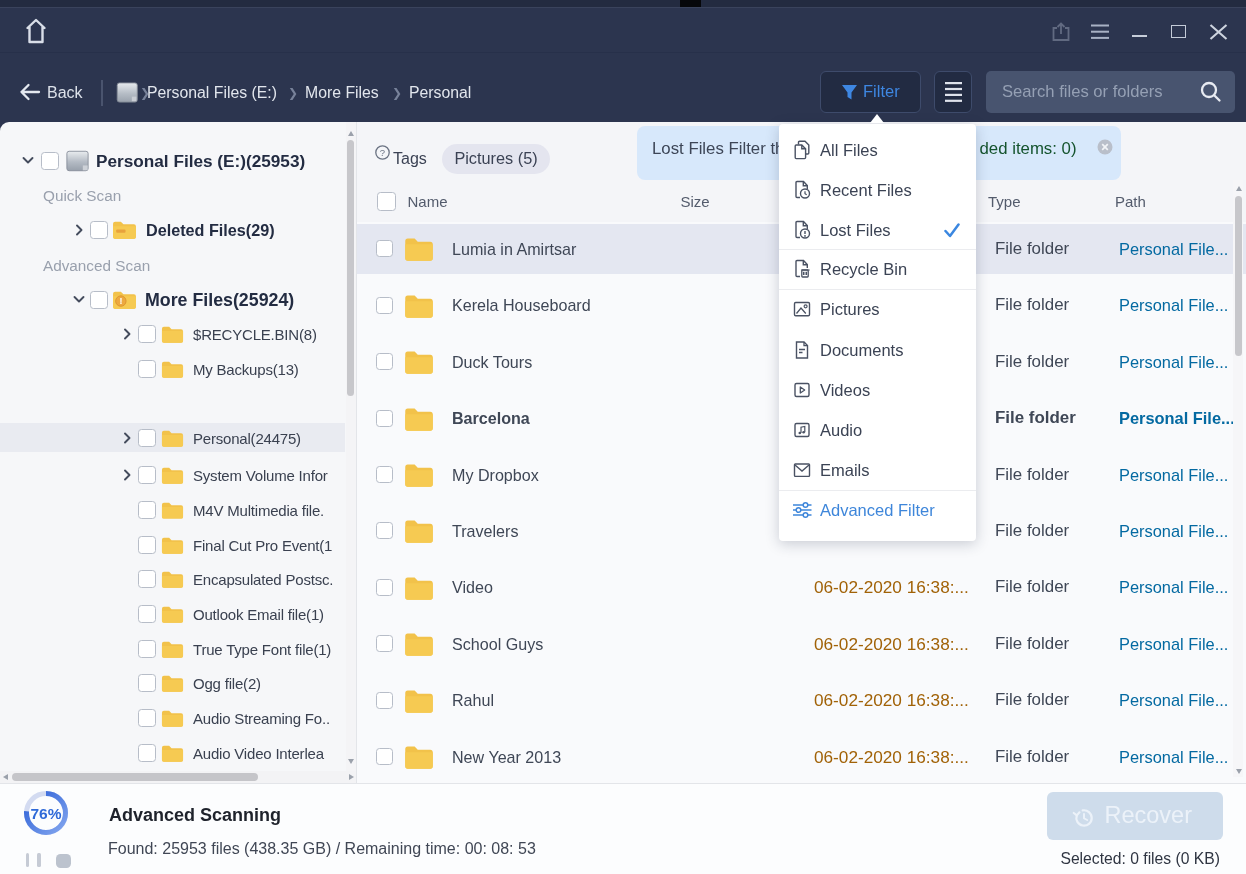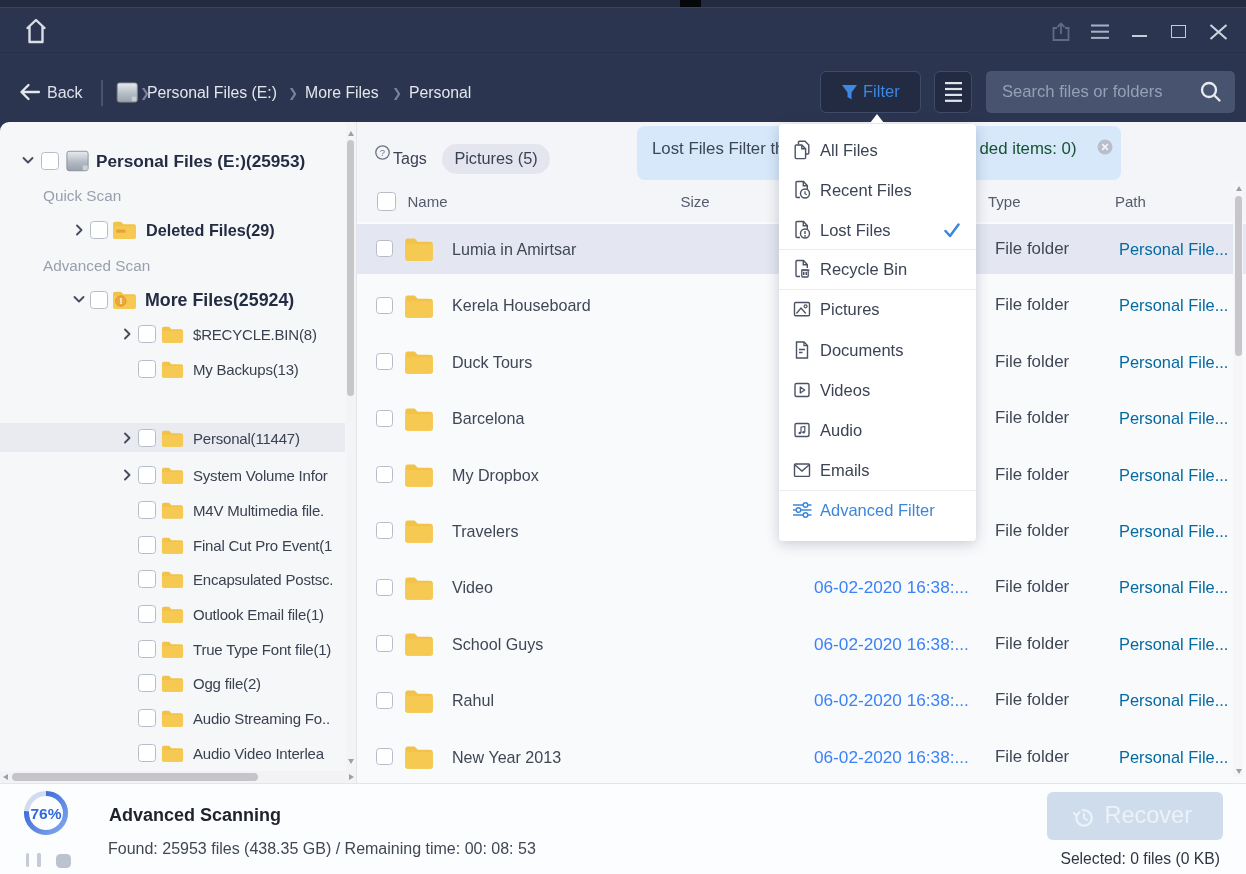--- a/index.html
+++ b/index.html
@@ -24,21 +24,21 @@
   .tlabel { position:absolute; white-space:nowrap; font-size:15px; letter-spacing:-0.2px; color:#3a4150; top:50%; transform:translateY(-50%); }
   .tbold { font-weight:bold; color:#232c42; letter-spacing:0; }
   .tgray { color:#99a0ad; font-size:15.3px; letter-spacing:0; }
   .cb { position:absolute; background:#fff; border:1.6px solid #b7bdc8; border-radius:3.5px; }
   
   #main { position:absolute; left:357px; top:122px; width:889px; height:661px; background:#f9fafc; }
   #band { position:absolute; left:0; top:0; width:889px; height:100px; background:#f4f5f8; }
   .hdr { position:absolute; top:40px; height:20px; font-size:15px; color:#535b6c; line-height:20px; }
   .frow { position:absolute; left:0; width:889px; height:49.5px; }
   .fname { position:absolute; left:95px; top:50%; transform:translateY(-50%); font-size:16.1px; color:#3f4756; white-space:nowrap; }
-  .fdate { position:absolute; left:457px; top:50%; transform:translateY(-50%); font-size:17.2px; color:#3b82f6; white-space:nowrap; }
+  .fdate { position:absolute; left:457px; top:50%; transform:translateY(-50%); font-size:17.2px; color:#a16207; white-space:nowrap; }
   .ftype { position:absolute; left:638px; top:50%; transform:translateY(-50%); font-size:16.9px; color:#3f4756; }
   .fpath { position:absolute; left:762px; top:50%; transform:translateY(-50%); font-size:16.4px; color:#0369a1; }
   
   #bottombar { position:absolute; left:0; top:783px; width:1246px; height:91px; background:#fcfdfe; border-top:1px solid #e3e5e9; }
   
   #menu { position:absolute; left:779px; top:124px; width:197px; height:417px; background:#fff; border-radius:4px; box-shadow:0 3px 14px rgba(30,40,70,0.22); z-index:50; }
   #caret { position:absolute; left:870px; top:114px; width:0; height:0; border-left:7.5px solid transparent; border-right:7.5px solid transparent; border-bottom:9px solid #fff; z-index:51; }
   .mitem { position:absolute; left:0; width:197px; height:40px; }
   .mtext { position:absolute; left:41px; top:50%; transform:translateY(-50%); font-size:16.5px; color:#3b4354; white-space:nowrap; }
   .micon { position:absolute; left:12.5px; top:50%; transform:translateY(-50%); }
@@ -195,21 +195,21 @@
   <div class="tlabel" style="left:193px">My Backups(13)</div>
 </div>
 <div class="trow" style="top:300.5px">
   <svg class="abs" style="left:123px;top:9px" width="9" height="12" viewBox="0 0 9 12">
           <use href="#chevr"></use>
         </svg>
   <div class="cb" style="left:138px;top:6px;width:18px;height:18px"></div>
   <svg class="abs" style="left:161px;top:5px" width="23" height="20" viewBox="0 0 24 20">
           <use href="#folder"></use>
         </svg>
-  <div class="tlabel" style="left:193px">Personal(11447)</div>
+  <div class="tlabel" style="left:193px">Personal(24475)</div>
 </div>
 <div class="trow" style="top:338px">
   <svg class="abs" style="left:123px;top:9px" width="9" height="12" viewBox="0 0 9 12">
           <use href="#chevr"></use>
         </svg>
   <div class="cb" style="left:138px;top:6px;width:18px;height:18px"></div>
   <svg class="abs" style="left:161px;top:5px" width="23" height="20" viewBox="0 0 24 20">
           <use href="#folder"></use>
         </svg>
   <div class="tlabel" style="left:193px">System Volume Infor</div>
@@ -328,21 +328,21 @@
 </div>
 <div class="frow" style="top:215.1px;">
   <div class="cb" style="left:19px;top:16px;width:17px;height:17px"></div>
   <svg class="abs" style="left:47px;top:11px" width="30" height="27" viewBox="0 0 24 20" preserveAspectRatio="none">
           <use href="#folder"></use>
         </svg>
   <div class="fname">Duck Tours</div>
   <div class="ftype">File folder</div>
   <div class="fpath">Personal File...</div>
 </div>
-<div class="frow" style="top:271.5px;">
+<div class="frow" style="top:271.5px;font-weight:bold;">
   <div class="cb" style="left:19px;top:16px;width:17px;height:17px"></div>
   <svg class="abs" style="left:47px;top:11px" width="30" height="27" viewBox="0 0 24 20" preserveAspectRatio="none">
           <use href="#folder"></use>
         </svg>
   <div class="fname">Barcelona</div>
   <div class="ftype">File folder</div>
   <div class="fpath">Personal File...</div>
 </div>
 <div class="frow" style="top:327.9px;">
   <div class="cb" style="left:19px;top:16px;width:17px;height:17px"></div>

